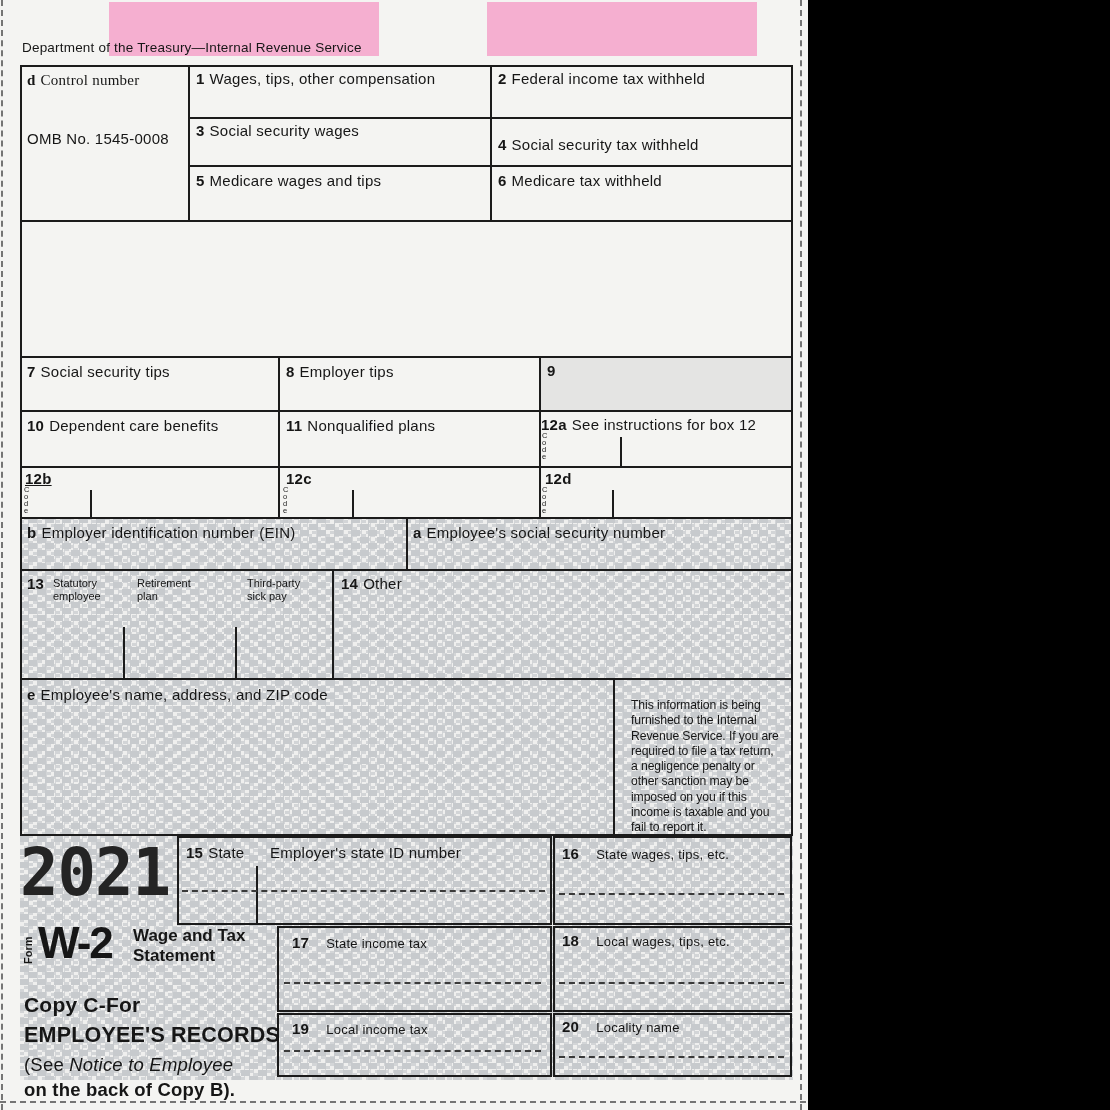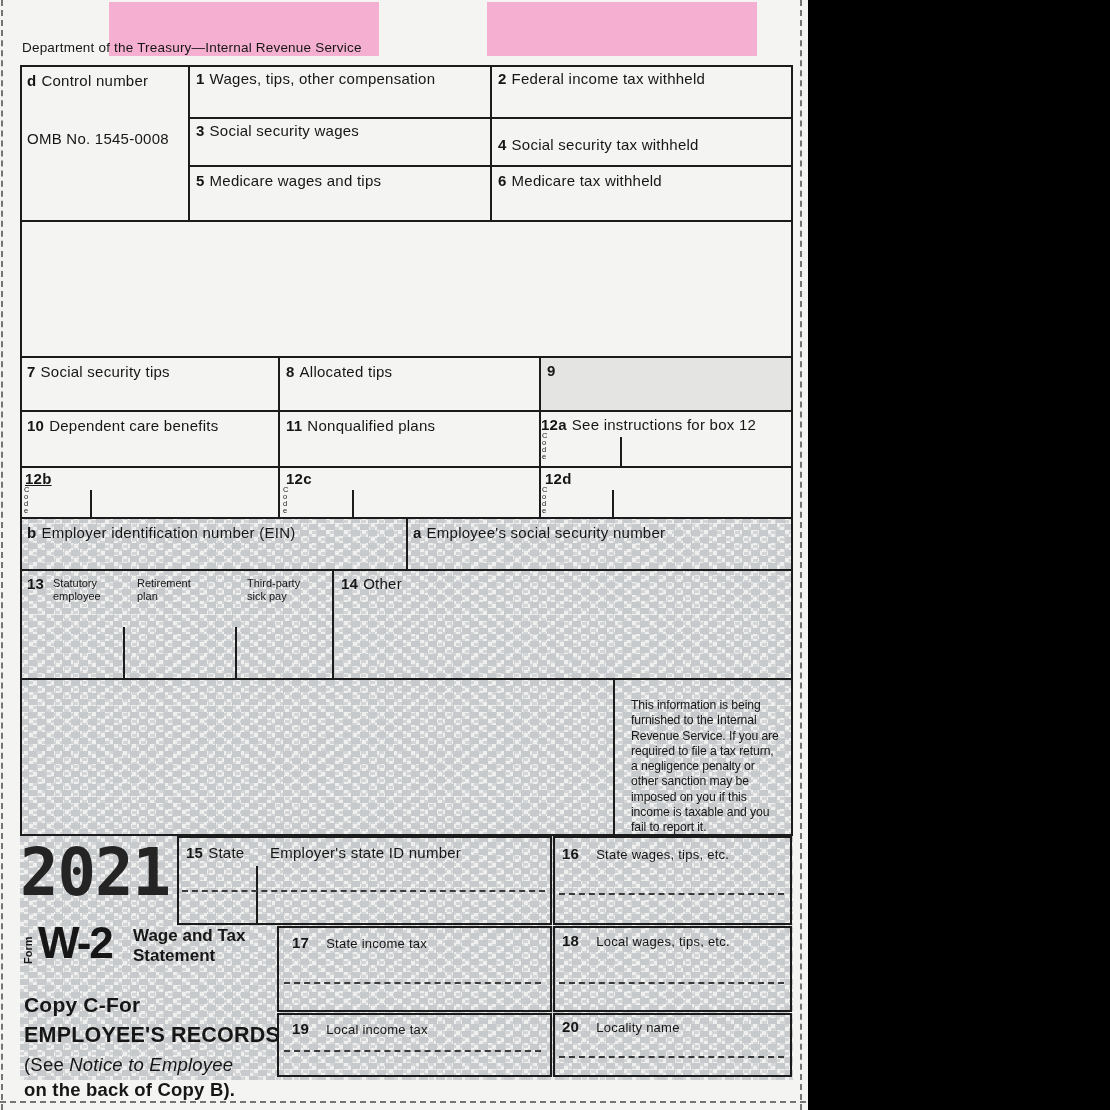--- a/index.html
+++ b/index.html
@@ -87,31 +87,31 @@
   <div class="vl" style="left:332px;top:569px;height:109px;"></div>
   <div class="vl" style="left:613px;top:678px;height:158px;"></div>
 
   <div class="minivl" style="left:620px;top:437px;height:29px;"></div>
   <div class="minivl" style="left:90px;top:490px;height:27px;"></div>
   <div class="minivl" style="left:352px;top:490px;height:27px;"></div>
   <div class="minivl" style="left:612px;top:490px;height:27px;"></div>
   <div class="minivl" style="left:123px;top:627px;height:51px;"></div>
   <div class="minivl" style="left:235px;top:627px;height:51px;"></div>
 
-  <div class="lbl" style="left:27px;top:72px;"><span class="bc">d</span><span>Control number</span></div>
+  <div class="lbl" style="left:27px;top:72px;font-family:Liberation Serif, serif;"><span class="bc">d</span><span>Control number</span></div>
   <div class="lbl" style="left:196px;top:70px;"><span class="bc">1</span><span>Wages, tips, other compensation</span></div>
   <div class="lbl" style="left:498px;top:70px;"><span class="bc">2</span><span>Federal income tax withheld</span></div>
   <div class="lbl" style="left:27px;top:130px;"><span>OMB No. 1545-0008</span></div>
   <div class="lbl" style="left:196px;top:122px;"><span class="bc">3</span><span>Social security wages</span></div>
   <div class="lbl" style="left:498px;top:136px;"><span class="bc">4</span><span>Social security tax withheld</span></div>
   <div class="lbl" style="left:196px;top:172px;"><span class="bc">5</span><span>Medicare wages and tips</span></div>
   <div class="lbl" style="left:498px;top:172px;"><span class="bc">6</span><span>Medicare tax withheld</span></div>
 
   <div class="lbl" style="left:27px;top:363px;"><span class="bc">7</span><span>Social security tips</span></div>
-  <div class="lbl" style="left:286px;top:363px;"><span class="bc">8</span><span>Allocated tips</span></div>
+  <div class="lbl" style="left:286px;top:363px;"><span class="bc">8</span><span>Employer tips</span></div>
   <div class="lbl" style="left:547px;top:362px;"><span class="bc">9</span><span></span></div>
   <div class="lbl" style="left:27px;top:417px;"><span class="bc">10</span><span>Dependent care benefits</span></div>
   <div class="lbl" style="left:286px;top:417px;"><span class="bc">11</span><span>Nonqualified plans</span></div>
   <div class="lbl" style="left:541px;top:416px;"><span class="bc">12a</span><span>See instructions for box 12</span></div>
 
   <div class="codecol" style="left:542px;top:432px;">Code</div>
   <div class="lbl" style="left:25px;top:470px;text-decoration:underline;"><span class="bc">12b</span></div>
   <div class="codecol" style="left:24px;top:486px;">Code</div>
   <div class="lbl" style="left:286px;top:470px;"><span class="bc">12c</span></div>
   <div class="codecol" style="left:283px;top:486px;">Code</div>
@@ -123,20 +123,21 @@
 
   <div class="lbl" style="left:27px;top:575px;"><span class="bc">13</span></div>
   <div class="sub" style="left:53px;top:577px;">Statutory
 employee</div>
   <div class="sub" style="left:137px;top:577px;">Retirement
 plan</div>
   <div class="sub" style="left:247px;top:577px;">Third-party
 sick pay</div>
   <div class="lbl" style="left:341px;top:575px;"><span class="bc">14</span><span>Other</span></div>
 
+  <div class="lbl" style="left:27px;top:686px;"><span class="bc">e</span><span>Employee's name, address, and ZIP code</span></div>
   <div class="notice">This information is being furnished to the Internal Revenue Service.  If you are required to file a tax return, a negligence penalty or other sanction may be imposed on you if this income is taxable and you fail to report it.</div>
 
   <div class="bbox" style="left:177px;top:836px;width:371px;height:85px;"></div>
   <div class="bbox" style="left:553px;top:836px;width:235px;height:85px;"></div>
   <div class="bbox" style="left:277px;top:926px;width:271px;height:82px;"></div>
   <div class="bbox" style="left:553px;top:926px;width:235px;height:82px;"></div>
   <div class="bbox" style="left:277px;top:1013px;width:271px;height:60px;"></div>
   <div class="bbox" style="left:553px;top:1013px;width:235px;height:60px;"></div>
 
   <div class="minivl" style="left:256px;top:866px;height:57px;"></div>

